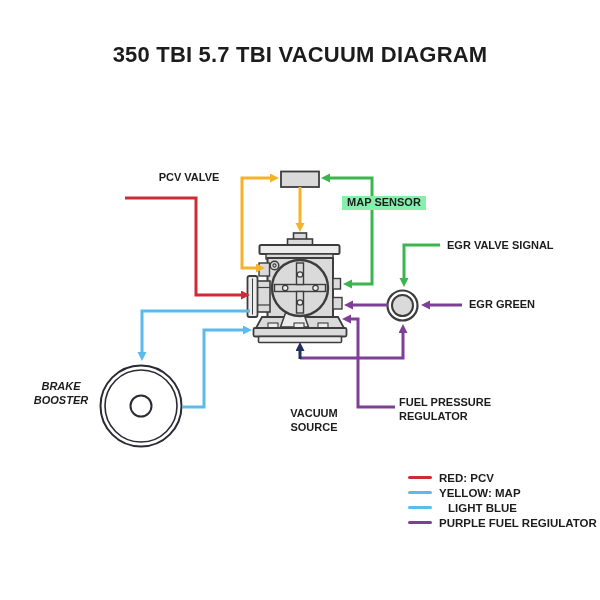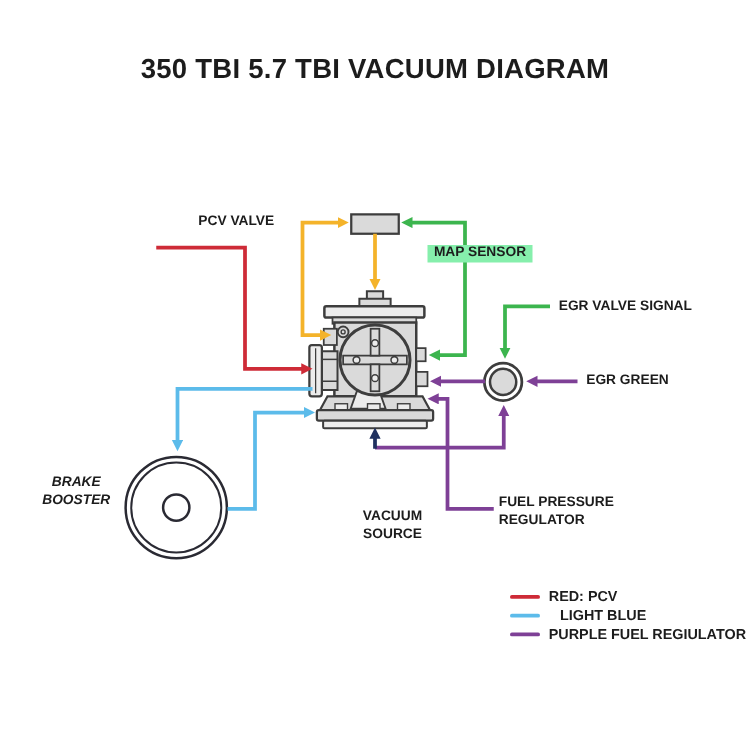--- a/index.html
+++ b/index.html
@@ -155,20 +155,24 @@
     <div>BOOSTER</div>
   </div>
 
   <div class="legend">
     <div class="lrow">
       <div class="sw" style="background: rgb(206, 43, 55);"></div>
       <div class="ltxt">RED: PCV</div>
     </div>
     <div class="lrow">
       <div class="sw" style="background: rgb(92, 187, 234);"></div>
+      <div class="ltxt">YELLOW: MAP</div>
+    </div>
+    <div class="lrow">
+      <div class="sw" style="background: rgb(92, 187, 234);"></div>
       <div class="ltxt indent">LIGHT BLUE</div>
     </div>
     <div class="lrow">
       <div class="sw" style="background: rgb(126, 64, 150);"></div>
       <div class="ltxt">PURPLE FUEL REGIULATOR</div>
     </div>
   </div>
 
 </div>
 

